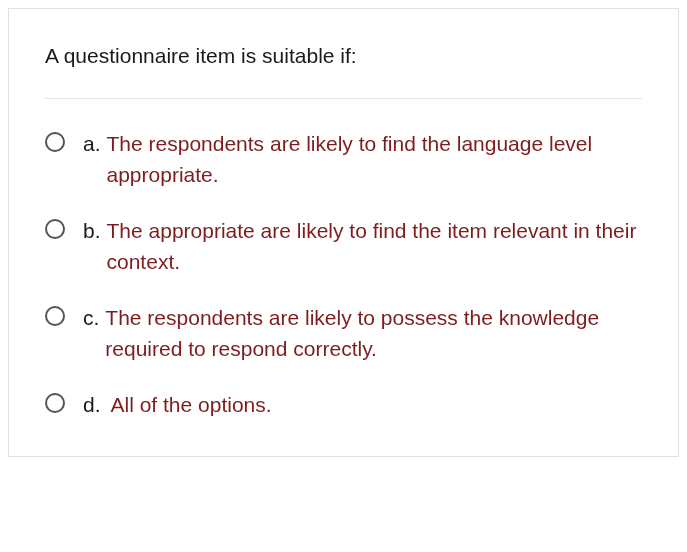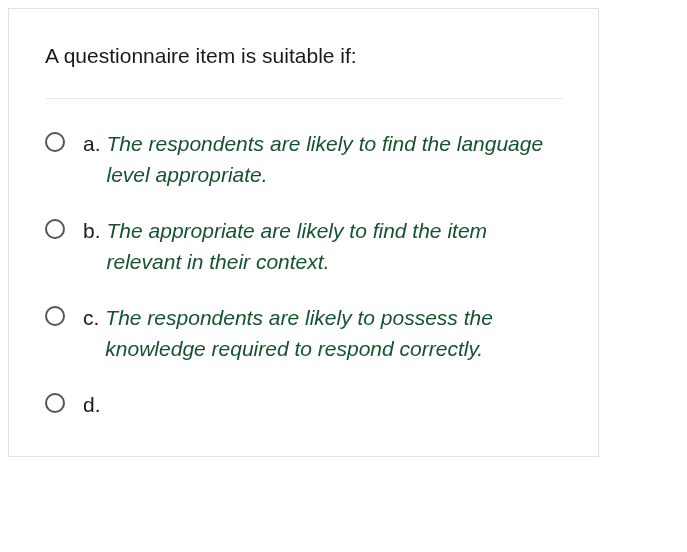--- a/index.html
+++ b/index.html
@@ -6,21 +6,21 @@
       box-sizing: border-box;
       margin: 0;
       padding: 0;
     }
     body {
       font-family: Arial, Helvetica, sans-serif;
       background: #ffffff;
       padding: 8px;
     }
     .card {
-      width: 591px;
+      width: 671px;
       border: 1px solid #e0e0e0;
       background: #ffffff;
       padding: 32px 36px 36px 36px;
     }
     .question-text {
       font-size: 21px;
       color: #1a1a1a;
       line-height: 1.4;
       padding-bottom: 28px;
     }
@@ -56,23 +56,22 @@
       flex: 1;
     }
     .option-letter {
       font-size: 21px;
       color: #1a1a1a;
       line-height: 1.45;
       white-space: nowrap;
     }
     .option-text {
       font-size: 21px;
-      color: #14532d;
+      color: #7f1d1d;
       line-height: 1.45;
-      font-style: italic;
     }
     .option-row.d .option-letter {
       margin-right: 4px;
     }
   </style>
 </head>
 <body>
 
 <div class="card">
   <div class="question-text">A questionnaire item is suitable if:</div>
@@ -100,17 +99,18 @@
       <span class="option-body">
         <span class="option-letter">c.</span>
         <span class="option-text">The respondents are likely to possess the knowledge required to respond correctly.</span>
       </span>
     </label>
 
     <label class="option-row d">
       <span class="radio"></span>
       <span class="option-body">
         <span class="option-letter">d.</span>
+        <span class="option-text"> All of the options.</span>
       </span>
     </label>
 
   </div>
 </div>
 
 </body></html>

